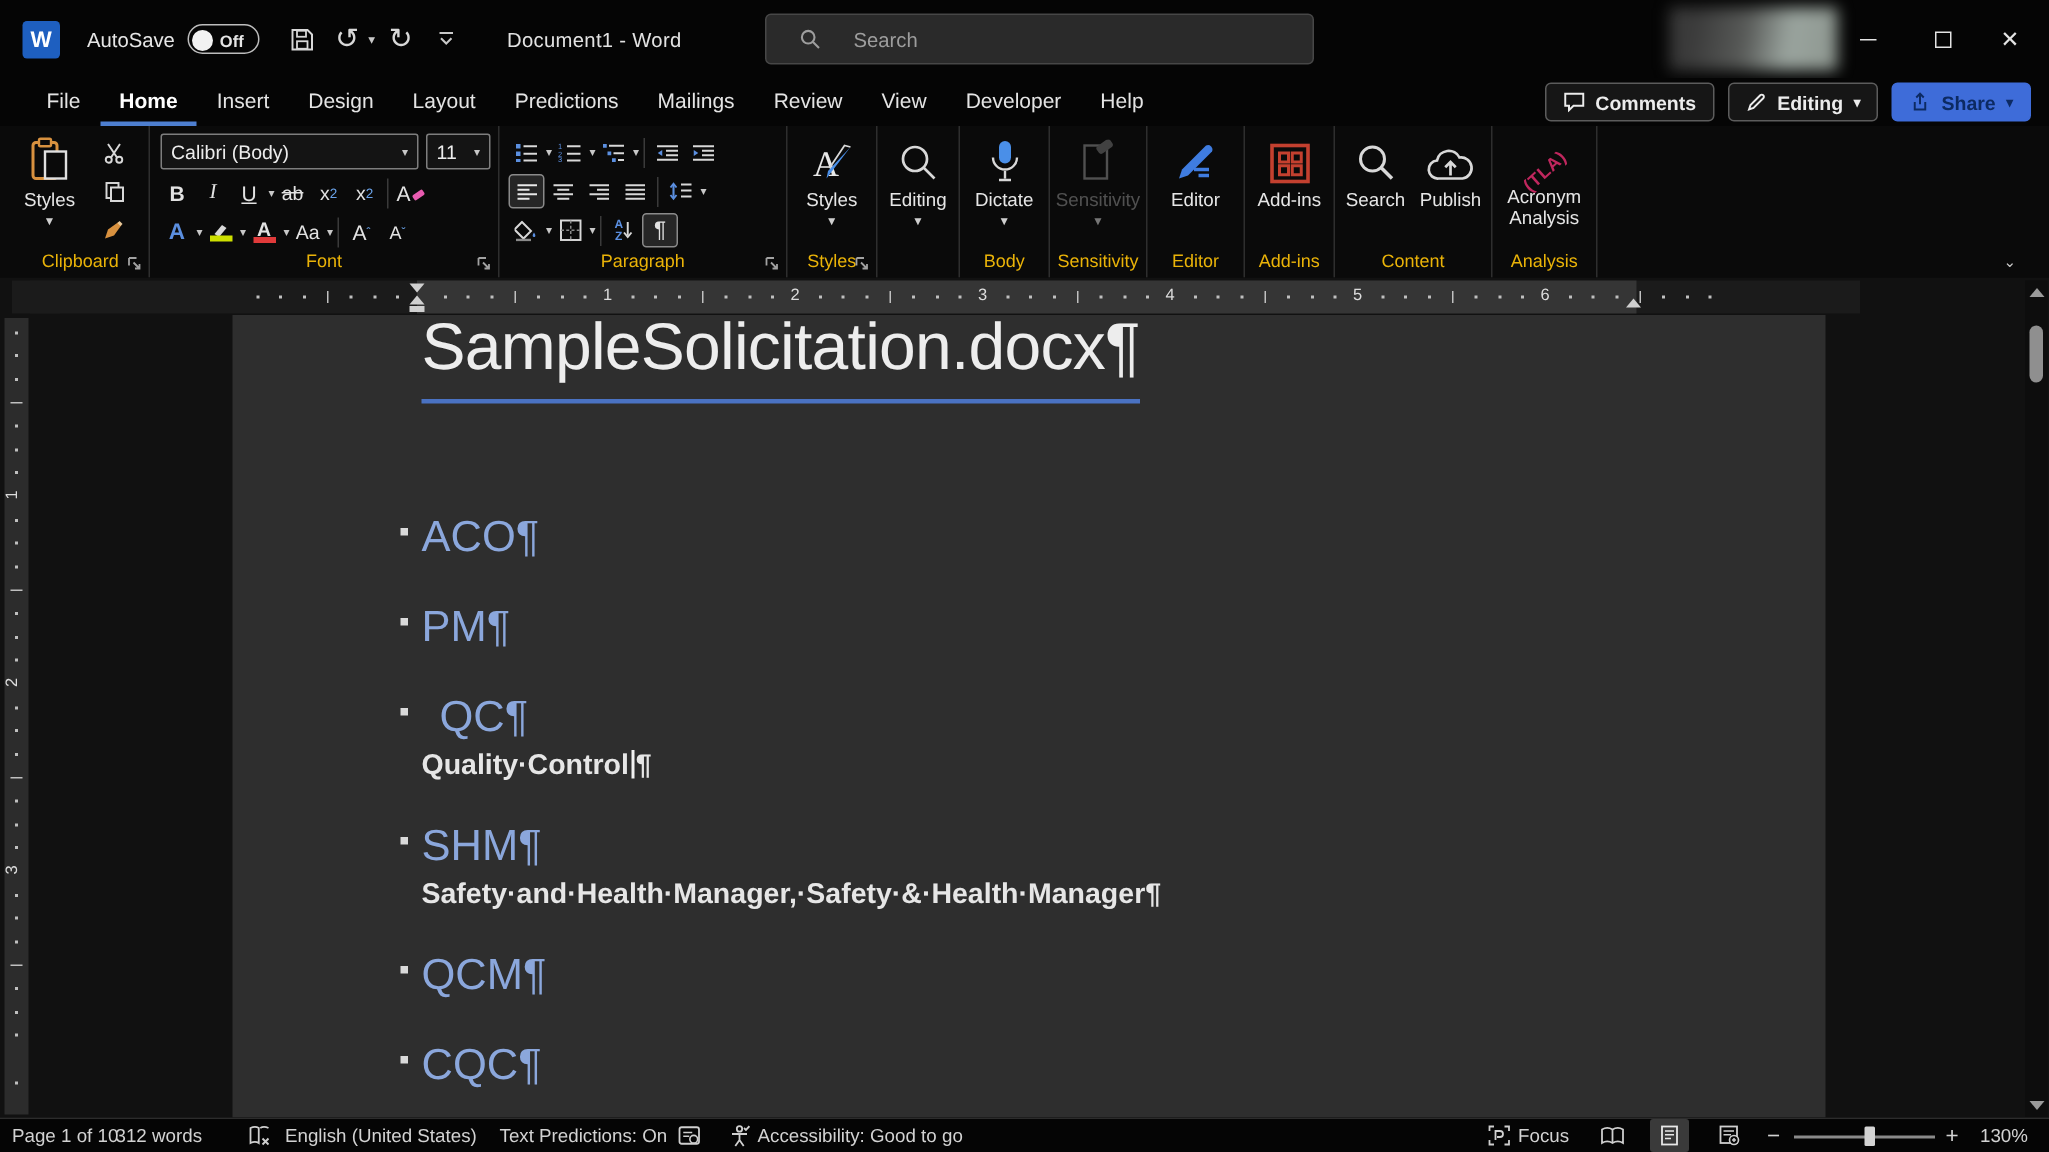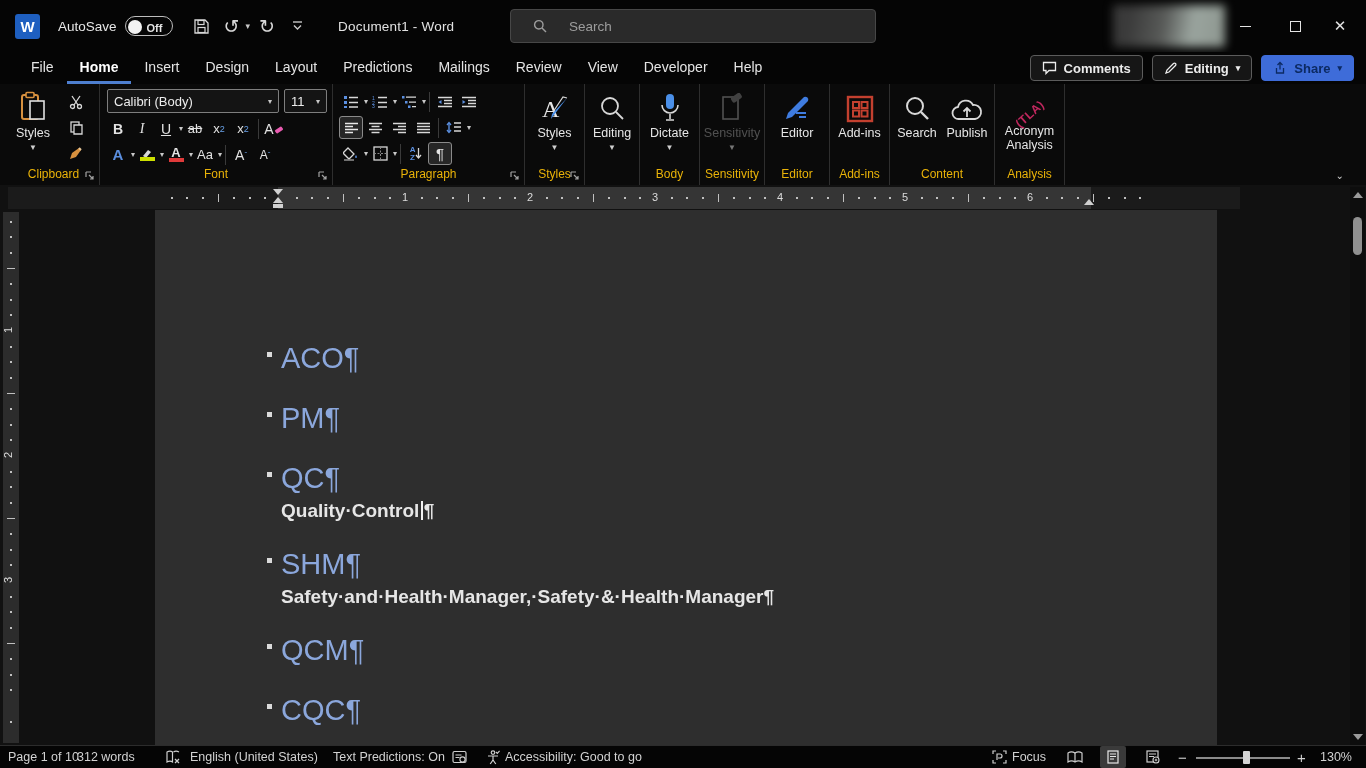--- a/index.html
+++ b/index.html
@@ -656,30 +656,31 @@
     <span class="vtick" style="top: 414.875px;"></span>
     <span class="vtick tall" style="top: 430.5px;"></span>
     <span class="vtick" style="top: 446.125px;"></span>
     <span class="vtick" style="top: 461.75px;"></span>
     <span class="vtick" style="top: 477.375px;"></span>
     <span class="vtick" style="top: 508.625px;"></span>
   </div>
 
 <div class="page">
   <div class="doc-title">
+    <span class="l2">SampleSolicitation.docx¶</span>
   </div>
 
   <span class="sq" style="top:142px;"></span>
   <div class="acr" style="top:132px;">ACO¶</div>
 
   <span class="sq" style="top:202px;"></span>
   <div class="acr" style="top:192px;">PM¶</div>
 
   <span class="sq" style="top:262px;"></span>
-  <div class="acr" style="top:252px;">QC¶</div>
+  <div class="acr" style="top:252px;margin-left:12px;">QC¶</div>
   <div class="def" style="top:289px;">
     <span>Quality·Control</span><span class="caret"></span><span>¶</span>
   </div>
 
   <span class="sq" style="top:348px;"></span>
   <div class="acr" style="top:338px;">SHM¶</div>
   <div class="def" style="top:375px;">Safety·and·Health·Manager,·Safety·&amp;·Health·Manager¶</div>
 
   <span class="sq" style="top:434px;"></span>
   <div class="acr" style="top:424px;">QCM¶</div>

